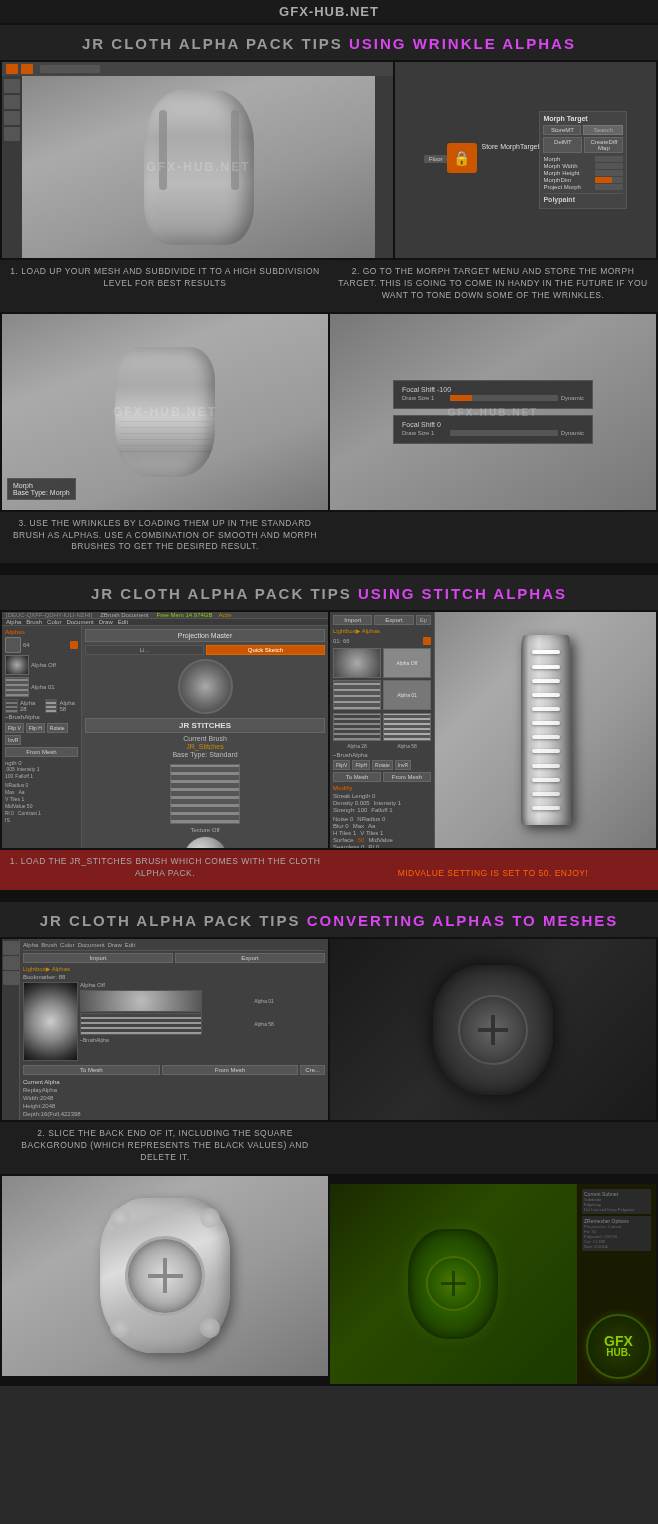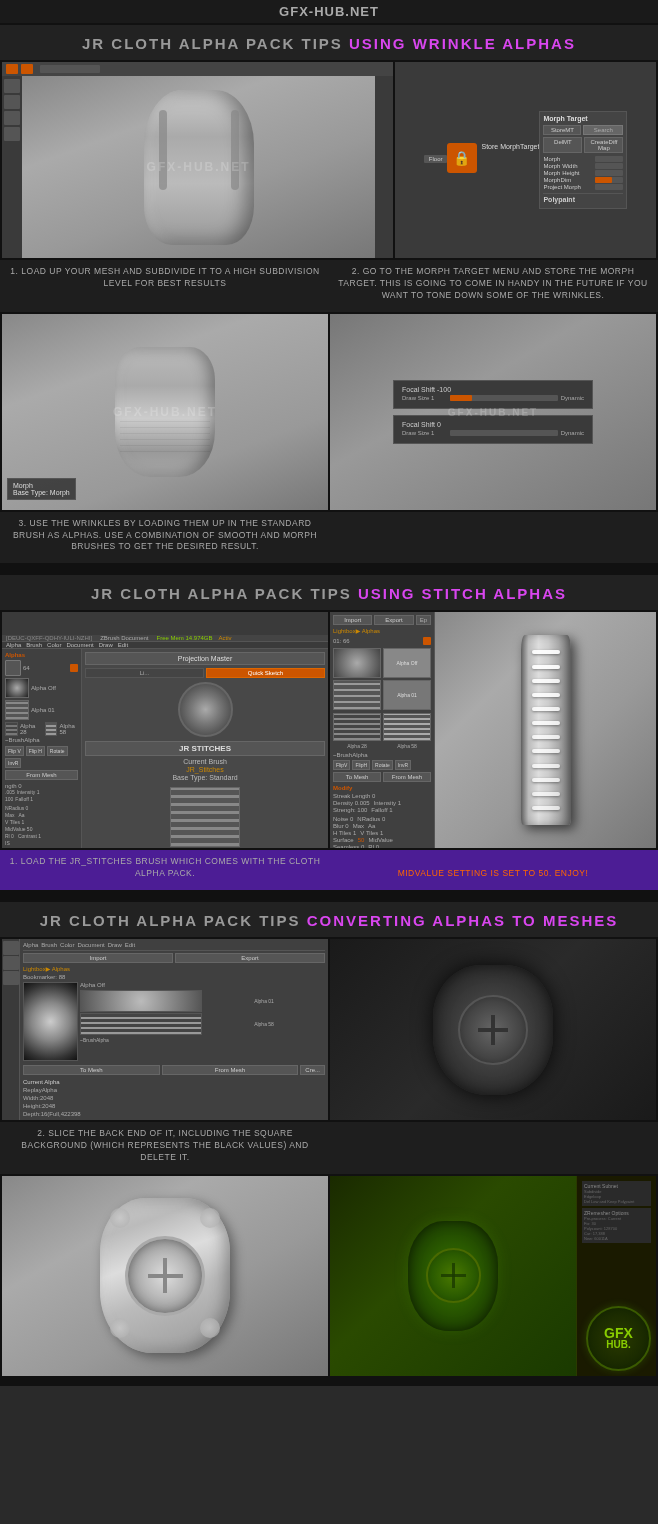--- a/index.html
+++ b/index.html
@@ -194,21 +194,21 @@
       letter-spacing: 2px;
       white-space: nowrap;
       pointer-events: none;
     }
 
     .s2-caption-row {
       display: grid;
       grid-template-columns: 1fr 1fr;
       gap: 2px;
       padding: 2px 2px 6px;
-      background: #4c1d95;
+      background: #7f1d1d;
     }
 
     .section-block {
       background: #1e1e1e;
       border-top: 2px solid #111;
       border-bottom: 2px solid #111;
     }
 
   </style>
 </head>
@@ -371,21 +371,21 @@
 <div class="section-block">
 
   <div class="section-title">
     <span>JR CLOTH ALPHA PACK TIPS</span>
     <span class="highlight">USING STITCH ALPHAS</span>
   </div>
 
   <div class="s2-stitch-grid">
 
     <div class="img-placeholder" style="background:#3a3a3a;overflow:hidden;position:relative;">
-      <div class="zbss" style="position:absolute;top:0;left:0;right:0;bottom:0;margin-top:23px;">
+      <div class="zbss" style="position:absolute;top:0;left:0;right:0;bottom:0;">
 
         <div class="zbss-top">
           <span style="font-size:6px;color:#888;">[DEUC-QXFF-QDHY-IULI-NZHI]</span>
           <span style="font-size:6px;color:#aaa;margin-left:4px;">ZBrush Document</span>
           <span style="font-size:6px;color:#88cc00;margin-left:4px;">Free Mem 14.974GB</span>
           <span style="font-size:6px;color:#cc8800;margin-left:2px;">Activ</span>
         </div>
 
         <div style="background:#3a3a3a;height:12px;display:flex;align-items:center;gap:5px;padding:0 4px;border-bottom:1px solid #555;">
           <span style="font-size:6px;color:#bbb;">Alpha</span>
@@ -699,21 +699,21 @@
           </div>
 
           <div style="position:absolute;top:10px;left:10px;width:20px;height:20px;background:radial-gradient(circle,#ccc 0%,#aaa 100%);border-radius:50%;opacity:0.7;"></div>
           <div style="position:absolute;top:10px;right:10px;width:20px;height:20px;background:radial-gradient(circle,#ccc 0%,#aaa 100%);border-radius:50%;opacity:0.7;"></div>
           <div style="position:absolute;bottom:15px;left:10px;width:20px;height:20px;background:radial-gradient(circle,#ccc 0%,#aaa 100%);border-radius:50%;opacity:0.7;"></div>
           <div style="position:absolute;bottom:15px;right:10px;width:20px;height:20px;background:radial-gradient(circle,#ccc 0%,#aaa 100%);border-radius:50%;opacity:0.7;"></div>
         </div>
       </div>
     </div>
 
-    <div class="img-placeholder section3-bottom" style="position:relative;overflow:hidden;">
+    <div class="img-placeholder section3-bottom" style="position:relative;overflow:hidden;margin-top:8px;">
       <div style="position:absolute;top:0;left:0;right:0;bottom:0;display:flex;">
 
         <div style="flex:1;background:linear-gradient(135deg,#1a2a00 0%,#2a4a00 40%,#1a3a00 100%);display:flex;align-items:center;justify-content:center;">
           <div style="width:90px;height:110px;background:radial-gradient(ellipse,#3a6a00 0%,#2a5a00 40%,#1a3a00 80%,#0a2a00 100%);border-radius:40% 40% 45% 45%;box-shadow:0 0 15px rgba(100,200,0,0.15),inset 0 0 12px rgba(0,0,0,0.5);display:flex;align-items:center;justify-content:center;">
             <div style="width:55px;height:55px;border-radius:50%;background:radial-gradient(circle,#4a7a00 0%,#2a5a00 60%,#1a3a00 100%);border:2px solid #4a6a00;position:relative;display:flex;align-items:center;justify-content:center;">
               <div style="width:3px;height:25px;background:#1a3a00;position:absolute;opacity:0.8;"></div>
               <div style="width:25px;height:3px;background:#1a3a00;position:absolute;opacity:0.8;"></div>
             </div>
           </div>
         </div>

